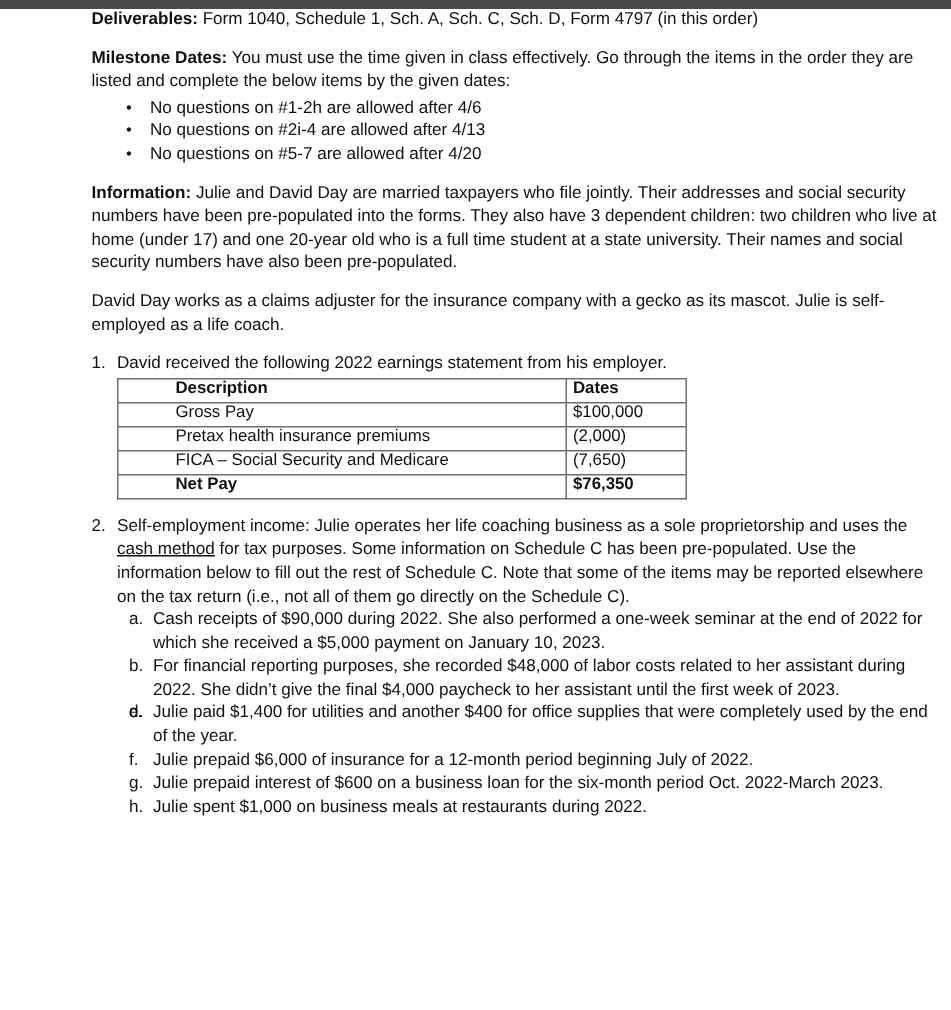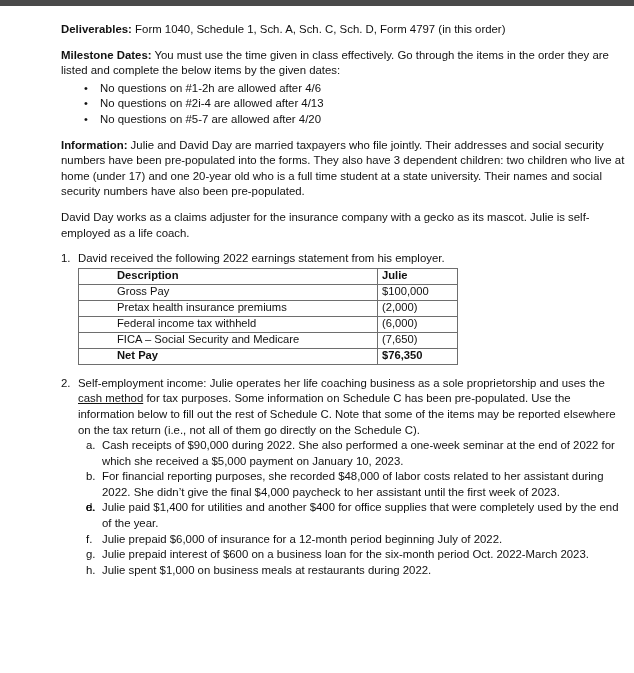--- a/index.html
+++ b/index.html
@@ -17,21 +17,21 @@
   }
   .top-bar {
     position: absolute;
     top: 0; left: 0;
     width: 634px;
     height: 6px;
     background: #4a4a4a;
   }
   .page {
     position: absolute;
-    top: 22px;
+    top: 6px;
     left: 0;
     width: 634px;
     padding: 0;
   }
   .body-col {
     margin-left: 61px;
     margin-right: 8px;
     width: 565px;
   }
   p.para {
@@ -155,33 +155,29 @@
 
     <div class="num-item">
       <span class="marker">1.</span>
       <span class="num-body">David received the following 2022 earnings statement from his employer.</span>
     </div>
 
     <table class="earnings">
       <tbody>
         <tr class="hdr">
           <td class="desc">Description</td>
-          <td class="amt">Julie</td>
+          <td class="amt">Dates</td>
         </tr>
         <tr>
           <td class="desc">Gross Pay</td>
           <td class="amt">$100,000</td>
         </tr>
         <tr>
           <td class="desc">Pretax health insurance premiums</td>
           <td class="amt">(2,000)</td>
-        </tr>
-        <tr>
-          <td class="desc">Federal income tax withheld</td>
-          <td class="amt">(6,000)</td>
         </tr>
         <tr>
           <td class="desc">FICA – Social Security and Medicare</td>
           <td class="amt">(7,650)</td>
         </tr>
         <tr class="total">
           <td class="desc">Net Pay</td>
           <td class="amt">$76,350</td>
         </tr>
       </tbody>

